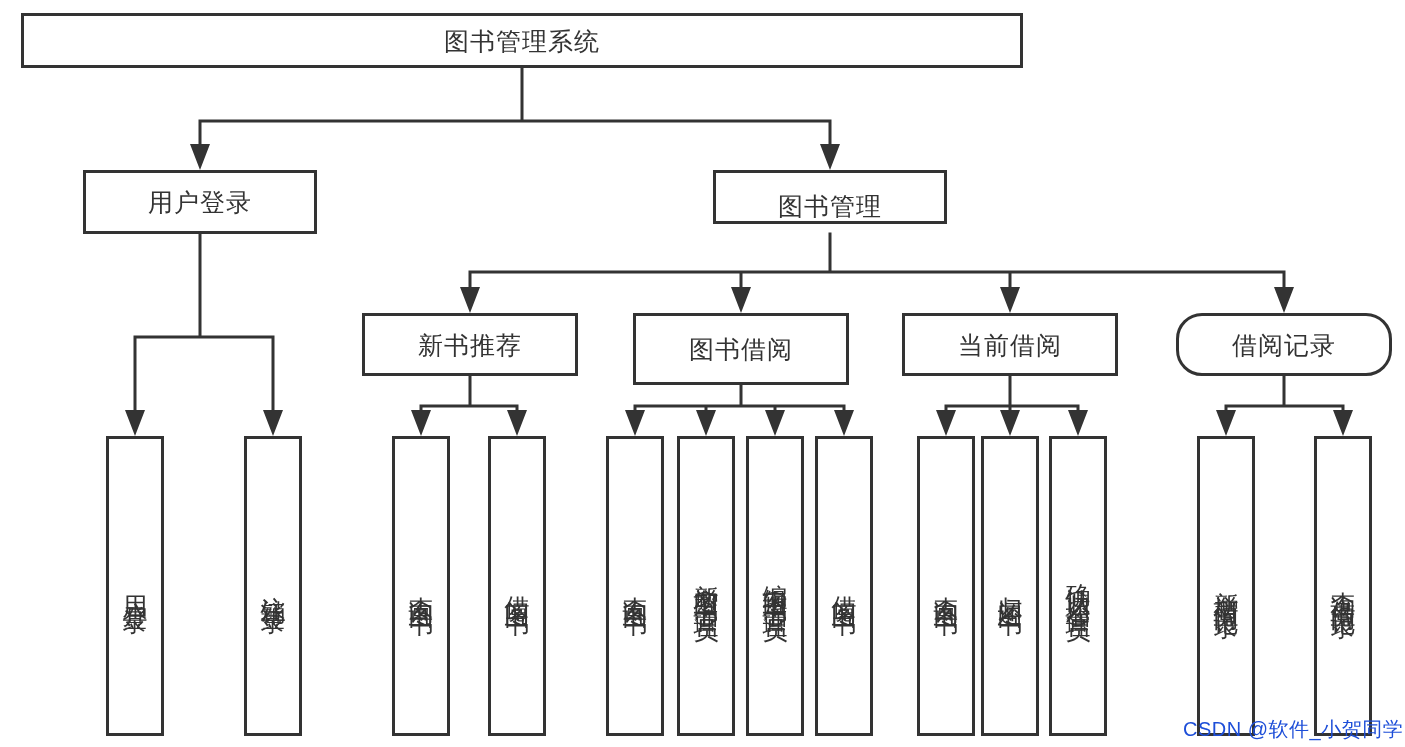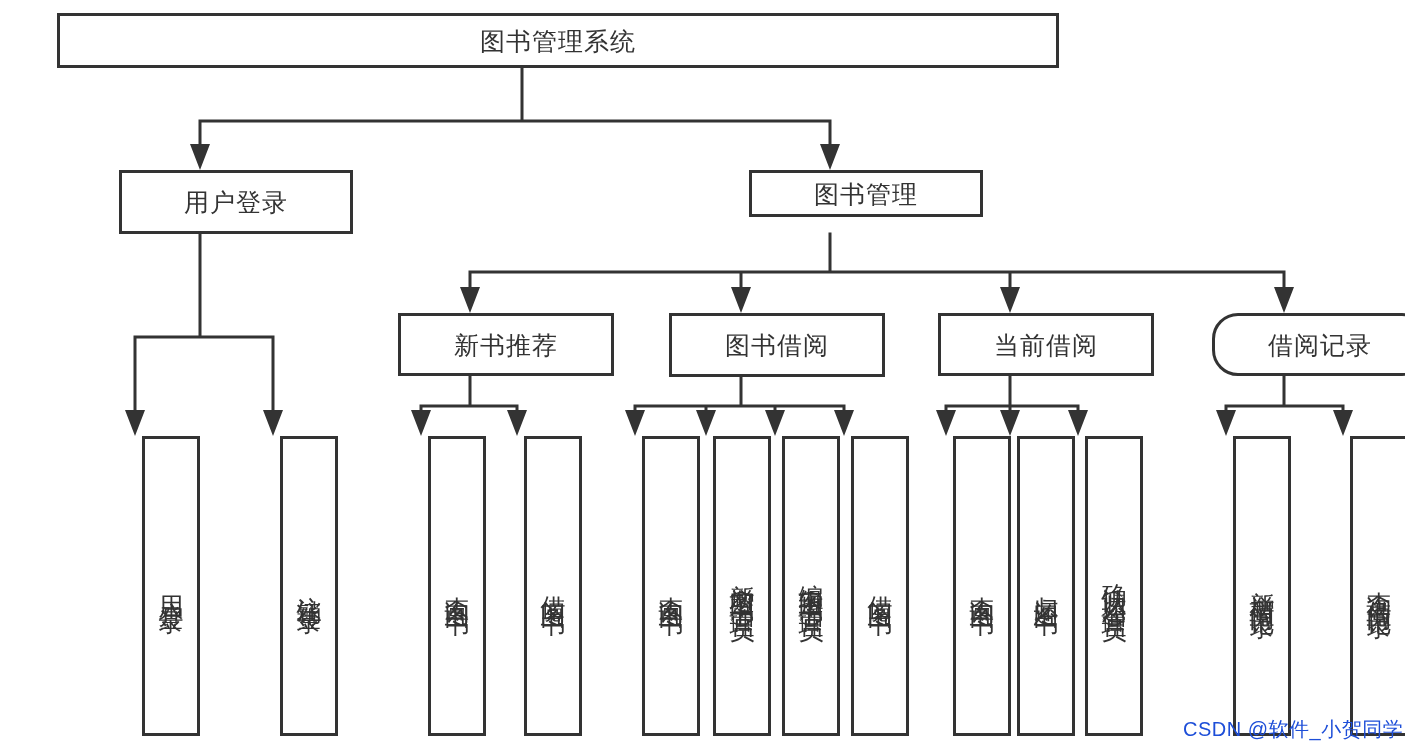--- a/index.html
+++ b/index.html
@@ -23,21 +23,20 @@
   }
   .box {
     position: absolute;
     box-sizing: border-box;
     background: #ffffff;
     border: 3px solid #333333;
     display: flex;
     align-items: center;
     justify-content: center;
     z-index: 2;
-    margin-left: 36px;
   }
   .box .label {
     color: #333333;
     font-size: 25px;
     letter-spacing: 1px;
     white-space: nowrap;
     line-height: 1.2;
   }
   .box.v .label {
     writing-mode: vertical-rl;
@@ -117,28 +116,28 @@
              M1333 410 H1353 L1343 436 Z" fill="#333333" stroke="none"></path>
   </svg>
 
   <div class="box" style="left:21px; top:13px; width:1002px; height:55px;">
     <span class="label">图书管理系统</span>
   </div>
 
   <div class="box" style="left:83px; top:170px; width:234px; height:64px;">
     <span class="label">用户登录</span>
   </div>
-  <div class="box" style="left:713px; top:170px; width:234px; height:47px;">
+  <div class="box" style="left:713px; top:170px; width:234px; height:54px;align-items:flex-end;">
     <span class="label">图书管理</span>
   </div>
 
   <div class="box" style="left:362px; top:313px; width:216px; height:63px;">
     <span class="label">新书推荐</span>
   </div>
-  <div class="box" style="left:633px; top:313px; width:216px; height:64px;">
+  <div class="box" style="left:633px; top:313px; width:216px; height:72px;">
     <span class="label">图书借阅</span>
   </div>
   <div class="box" style="left:902px; top:313px; width:216px; height:63px;">
     <span class="label">当前借阅</span>
   </div>
   <div class="box" style="left:1176px; top:313px; width:216px; height:63px;border-radius:26px;">
     <span class="label">借阅记录</span>
   </div>
 
   <div class="box v" style="left:106px; top:436px; width:58px; height:300px;">

